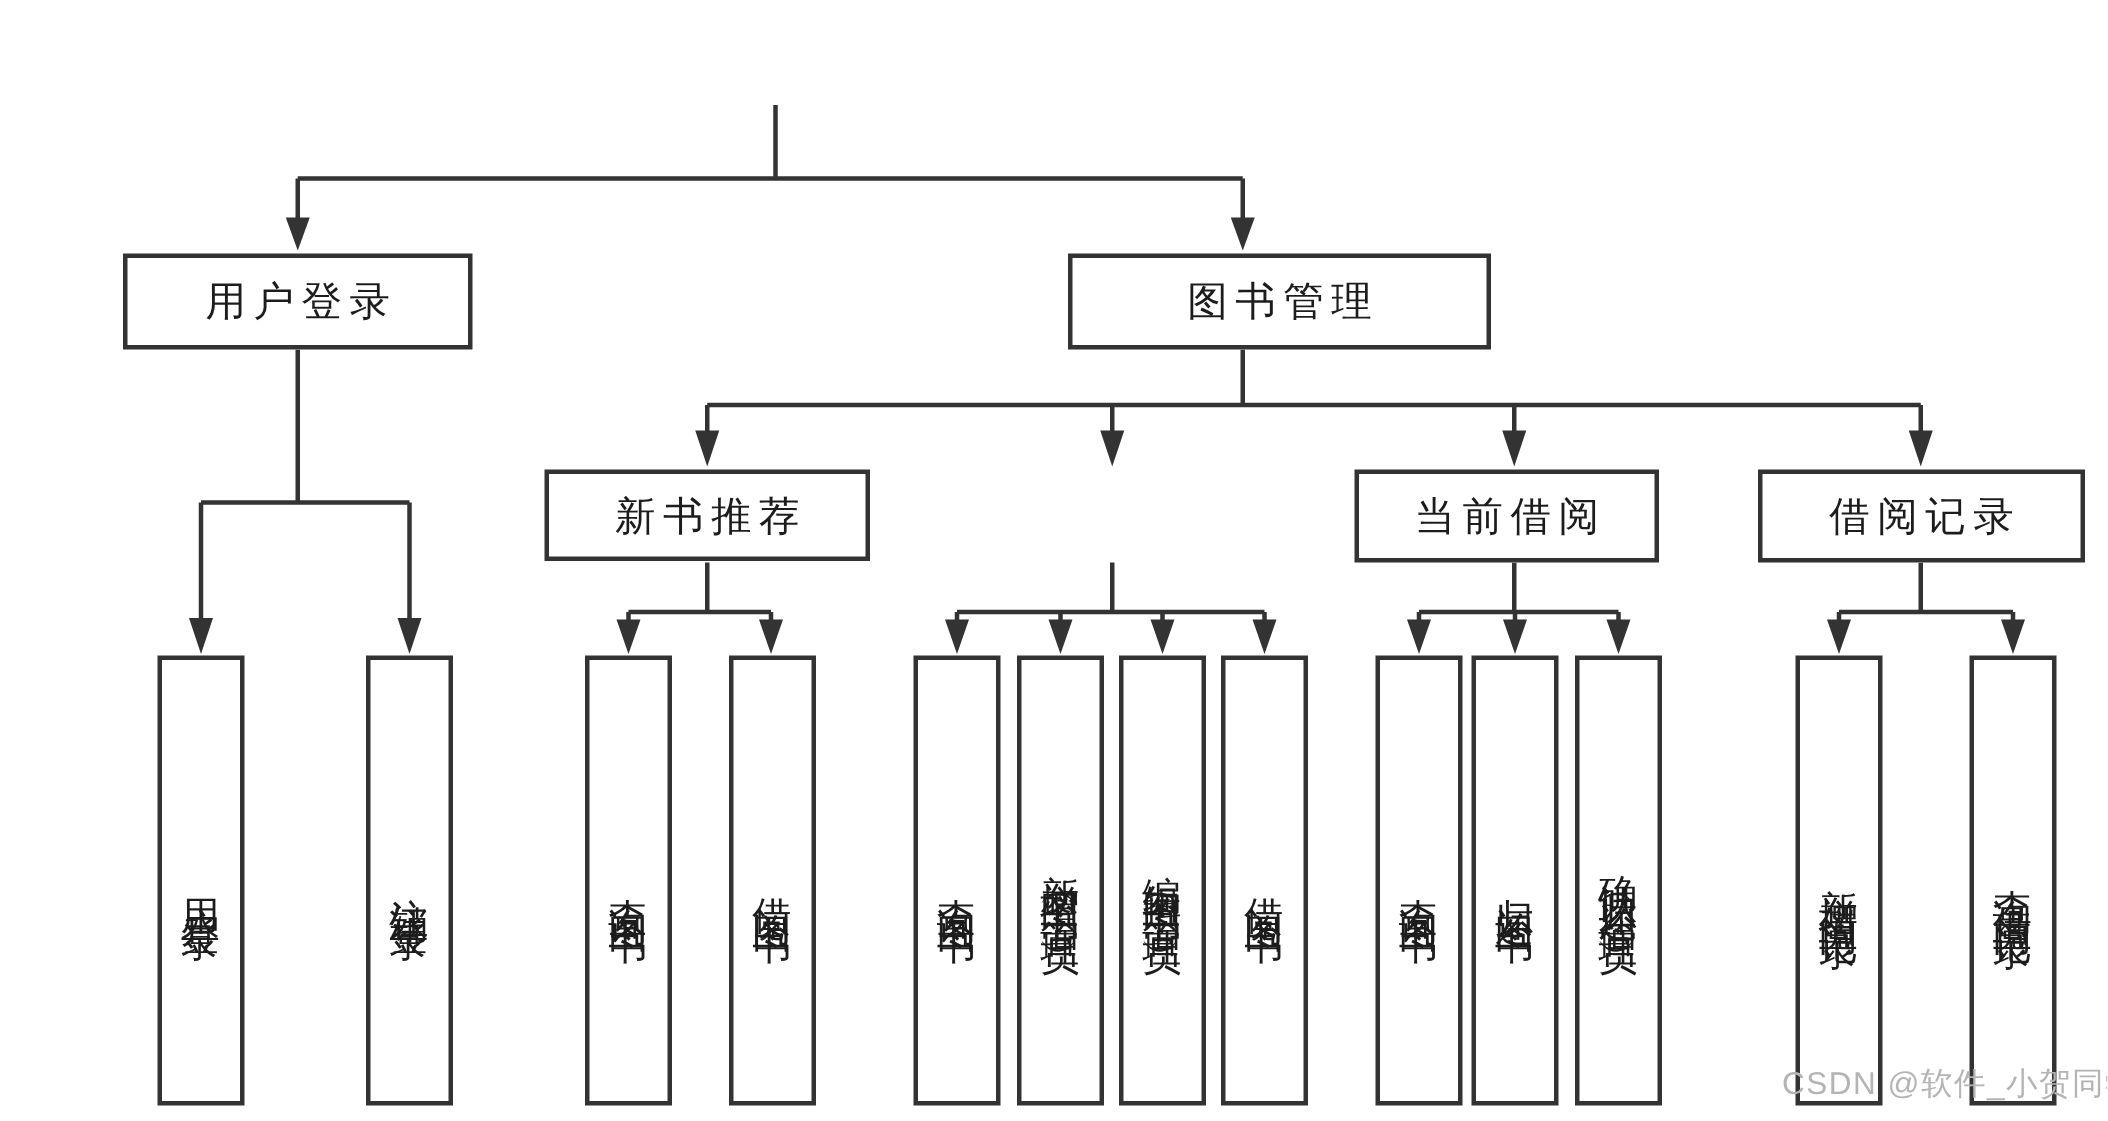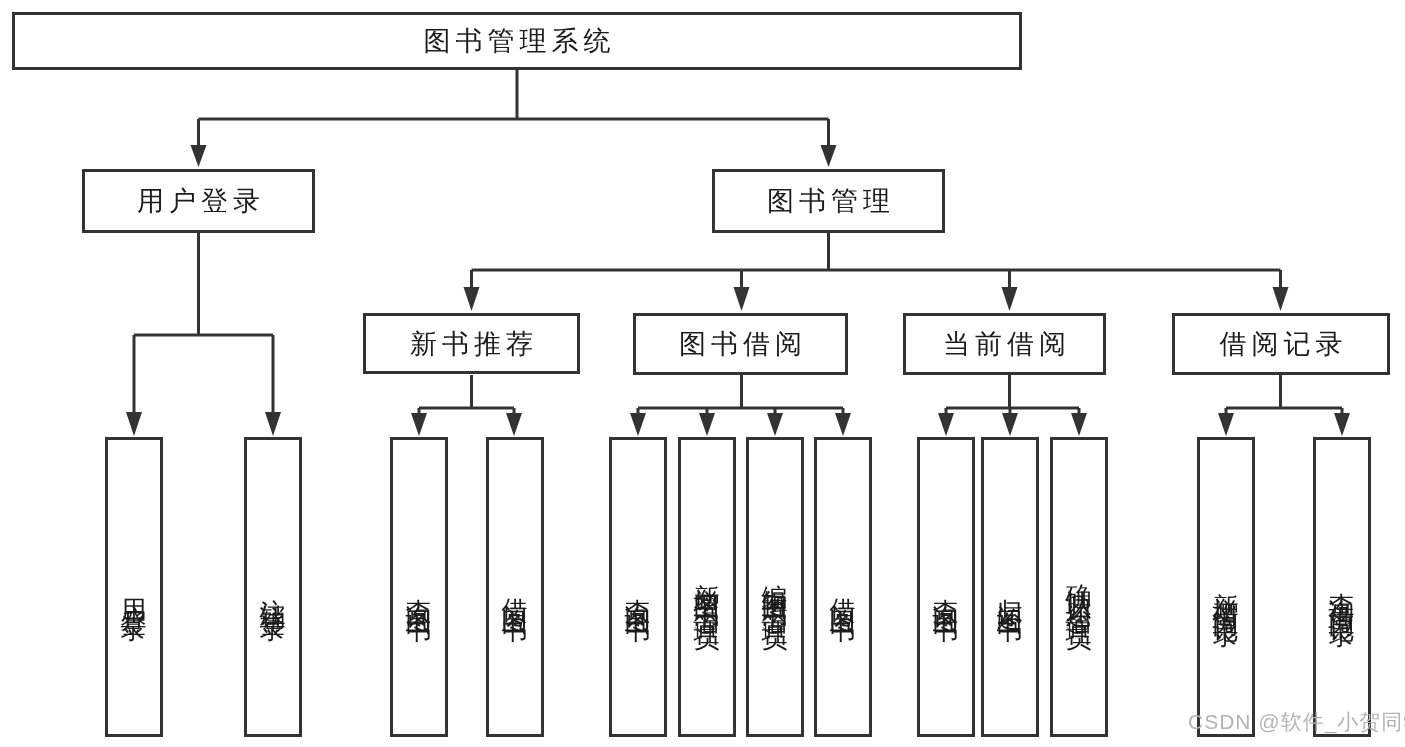--- a/index.html
+++ b/index.html
@@ -100,36 +100,30 @@
       <polygon points="767,413 783,413 775,436"></polygon>
       <polygon points="835,413 851,413 843,436"></polygon>
       <polygon points="938,413 954,413 946,436"></polygon>
       <polygon points="1002,413 1018,413 1010,436"></polygon>
       <polygon points="1071,413 1087,413 1079,436"></polygon>
       <polygon points="1218,413 1234,413 1226,436"></polygon>
       <polygon points="1334,413 1350,413 1342,436"></polygon>
     </g>
   </svg>
 
-  <div class="node h" style="left:12px;top:12px;width:1010px;height:58px">
-    <span class="lbl">图书管理系统</span>
-  </div>
 
   <div class="node h" style="left:82px;top:169px;width:233px;height:64px">
     <span class="lbl">用户登录</span>
   </div>
-  <div class="node h" style="left:712px;top:169px;width:233px;height:64px">
+  <div class="node h" style="left:712px;top:169px;width:282px;height:64px">
     <span class="lbl">图书管理</span>
   </div>
 
   <div class="node h" style="left:363px;top:313px;width:217px;height:61px">
     <span class="lbl">新书推荐</span>
-  </div>
-  <div class="node h" style="left:633px;top:313px;width:215px;height:62px">
-    <span class="lbl">图书借阅</span>
   </div>
   <div class="node h" style="left:903px;top:313px;width:203px;height:62px">
     <span class="lbl">当前借阅</span>
   </div>
   <div class="node h" style="left:1172px;top:313px;width:218px;height:62px">
     <span class="lbl">借阅记录</span>
   </div>
 
   <div class="node v" style="left:105px;top:437px">
     <span class="vlbl">用户登录</span>

